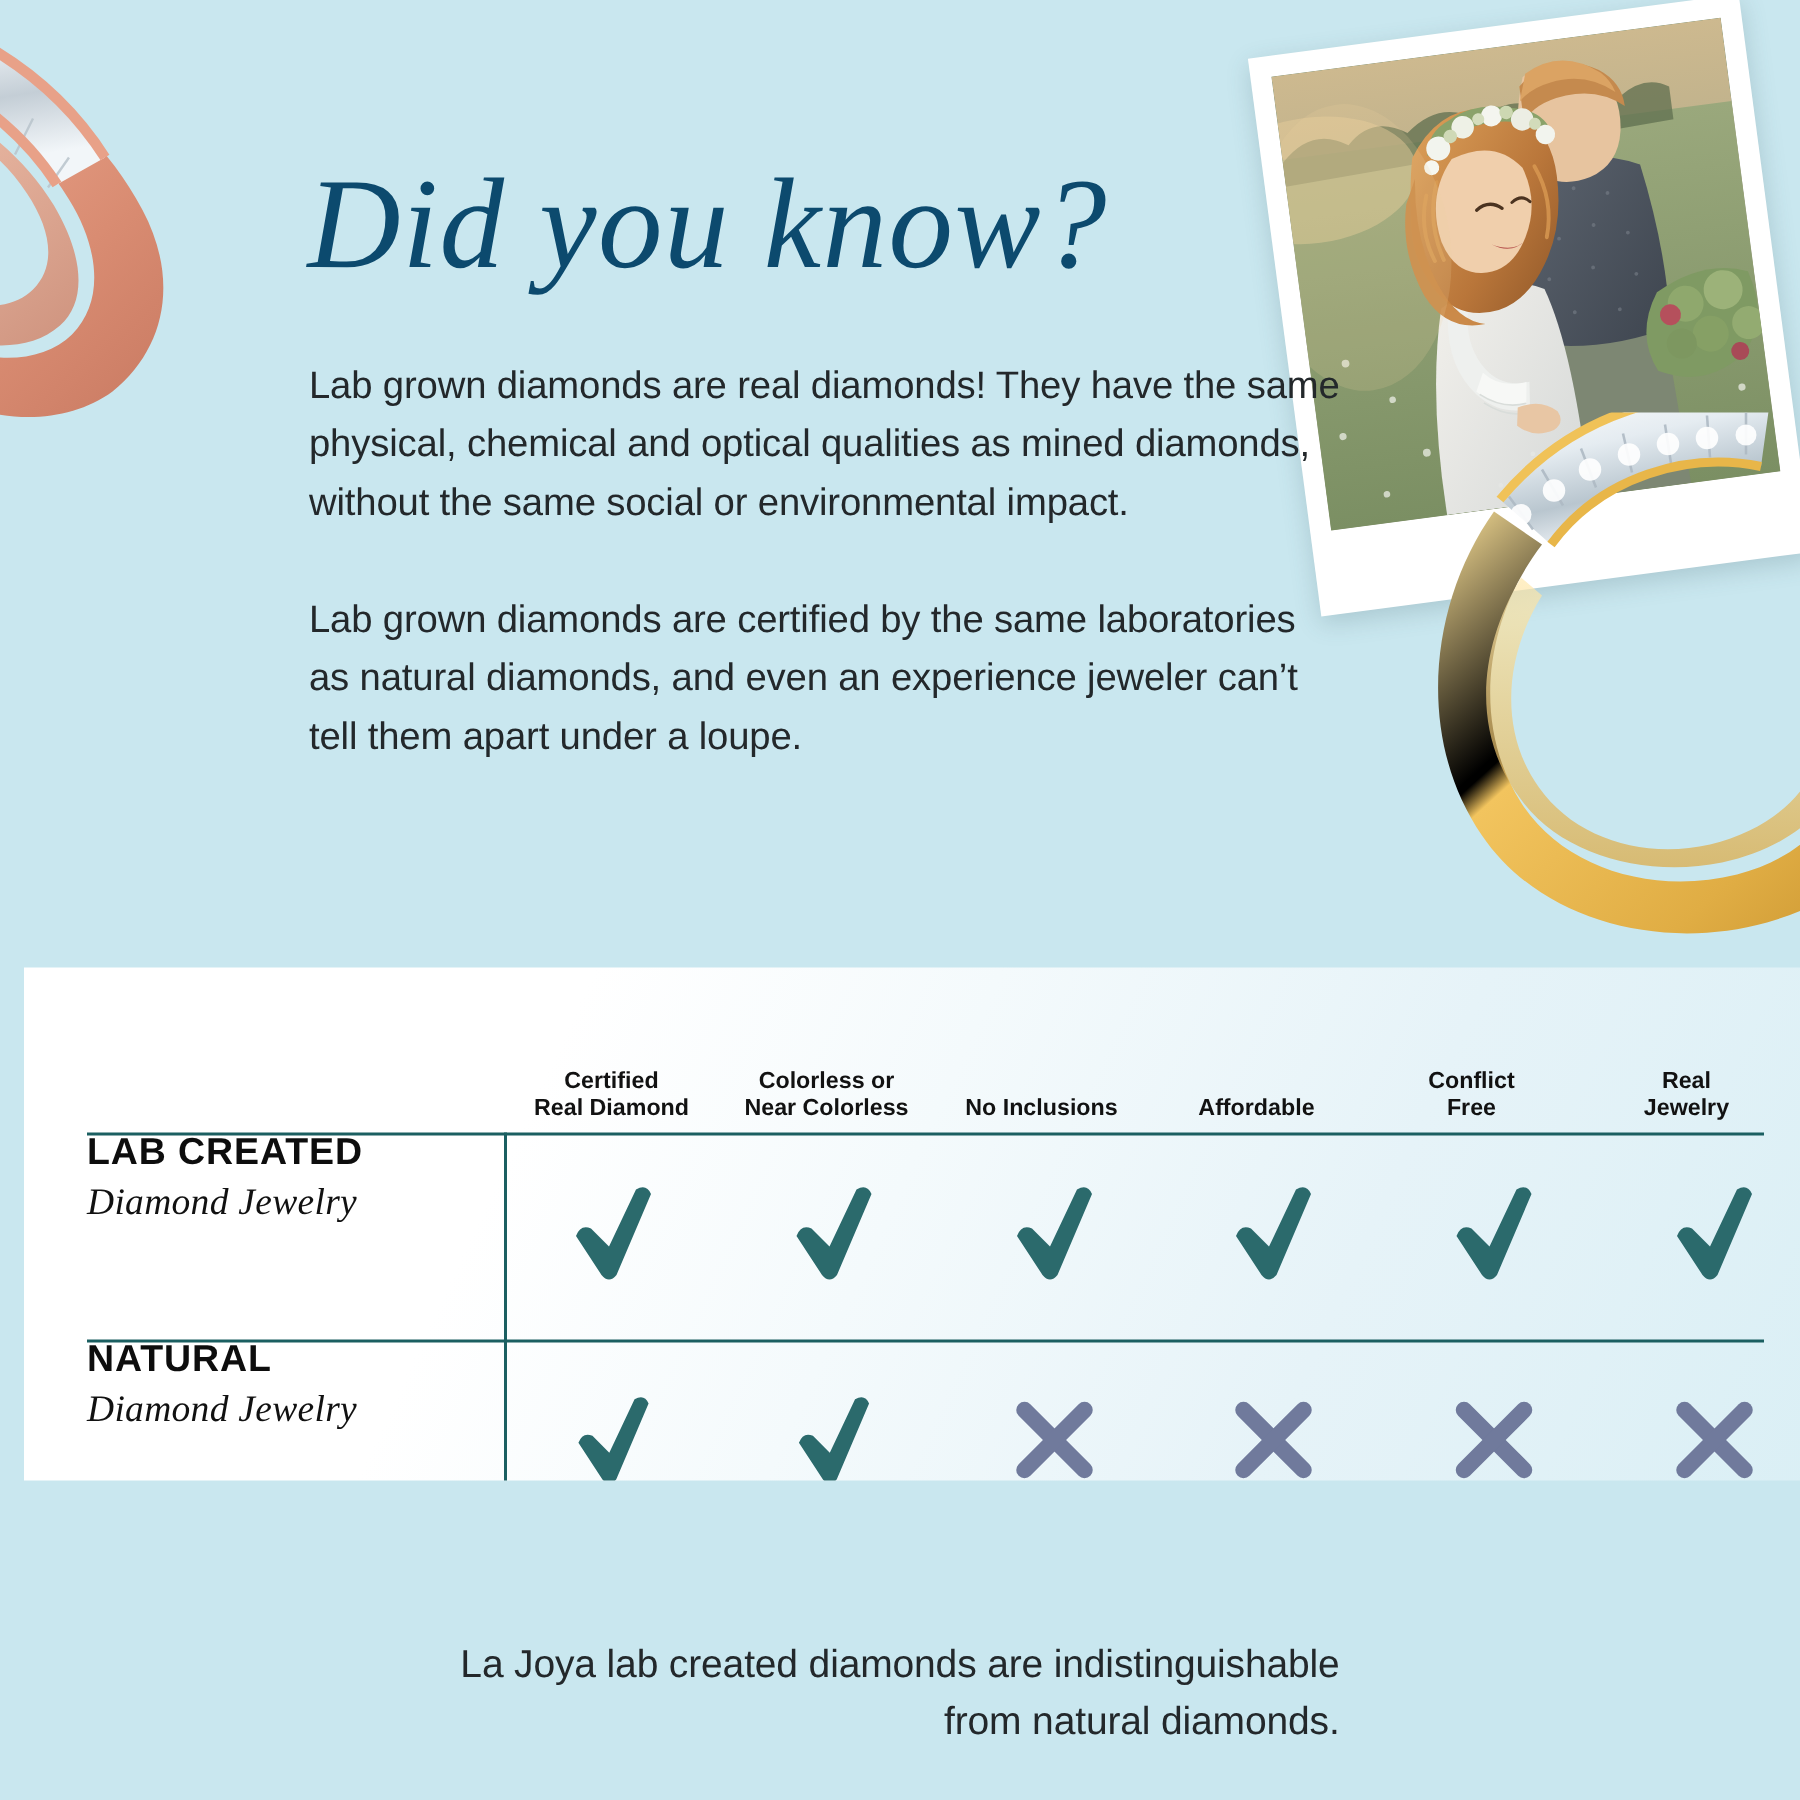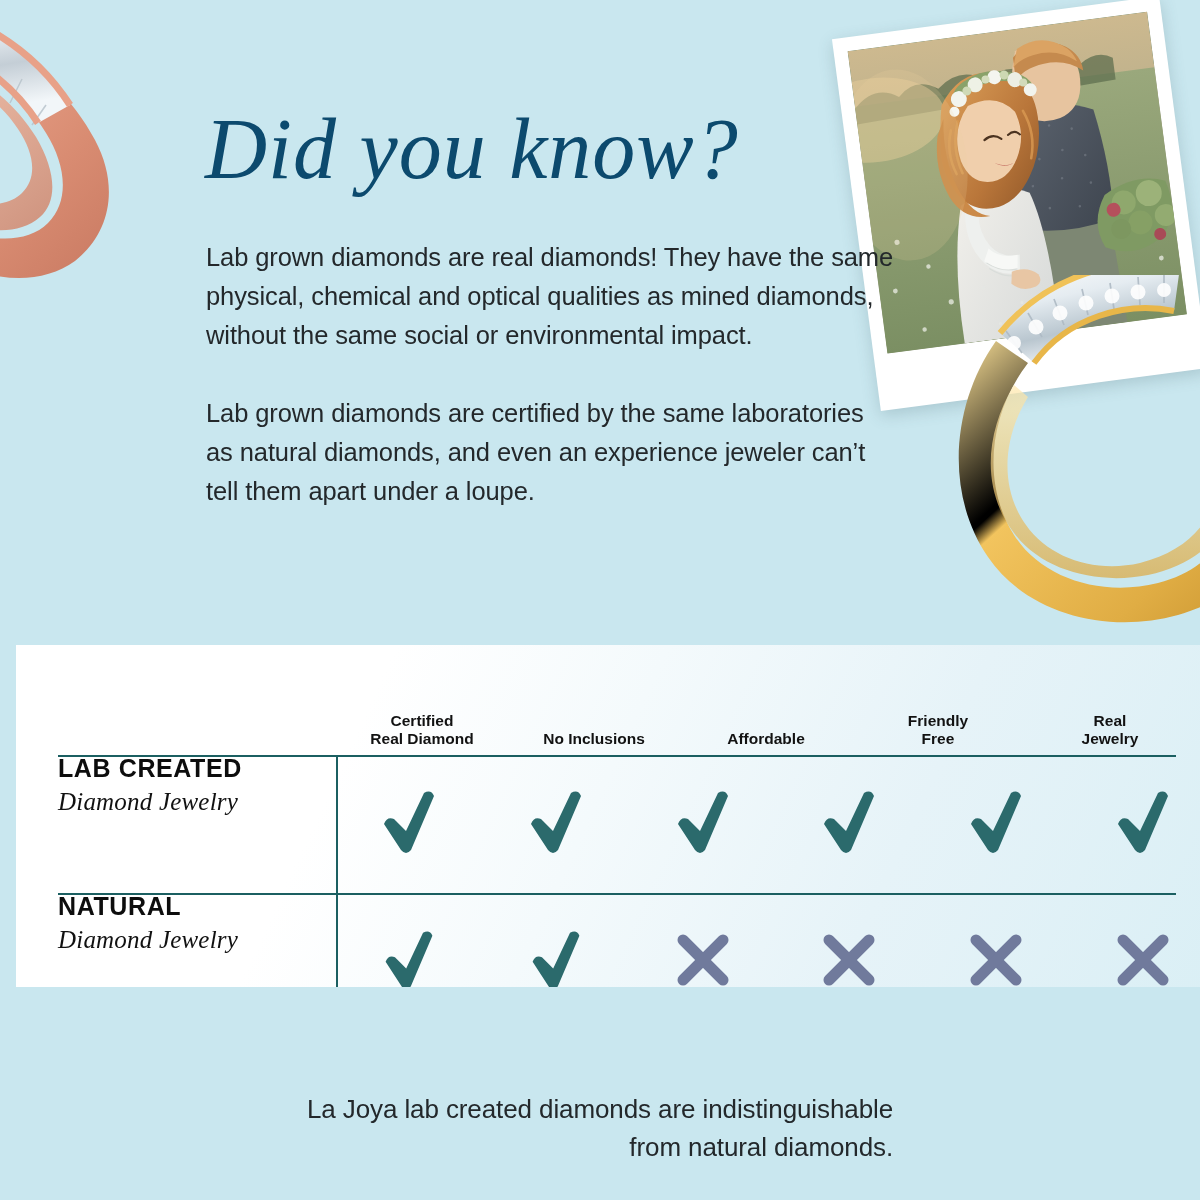--- a/index.html
+++ b/index.html
@@ -457,31 +457,37 @@
 
     <div class="col-headers">
       <div class="col-head">
         <div>
           <span>Certified</span>
           <span>Real Diamond</span>
         </div>
       </div>
       <div class="col-head">
         <div>
+          <span>Colorless or</span>
+          <span>Near Colorless</span>
+        </div>
+      </div>
+      <div class="col-head">
+        <div>
           <span>No Inclusions</span>
         </div>
       </div>
       <div class="col-head">
         <div>
           <span>Affordable</span>
         </div>
       </div>
       <div class="col-head">
         <div>
-          <span>Friendly</span>
+          <span>Conflict</span>
           <span>Free</span>
         </div>
       </div>
       <div class="col-head">
         <div>
           <span>Real</span>
           <span>Jewelry</span>
         </div>
       </div>
     </div>

